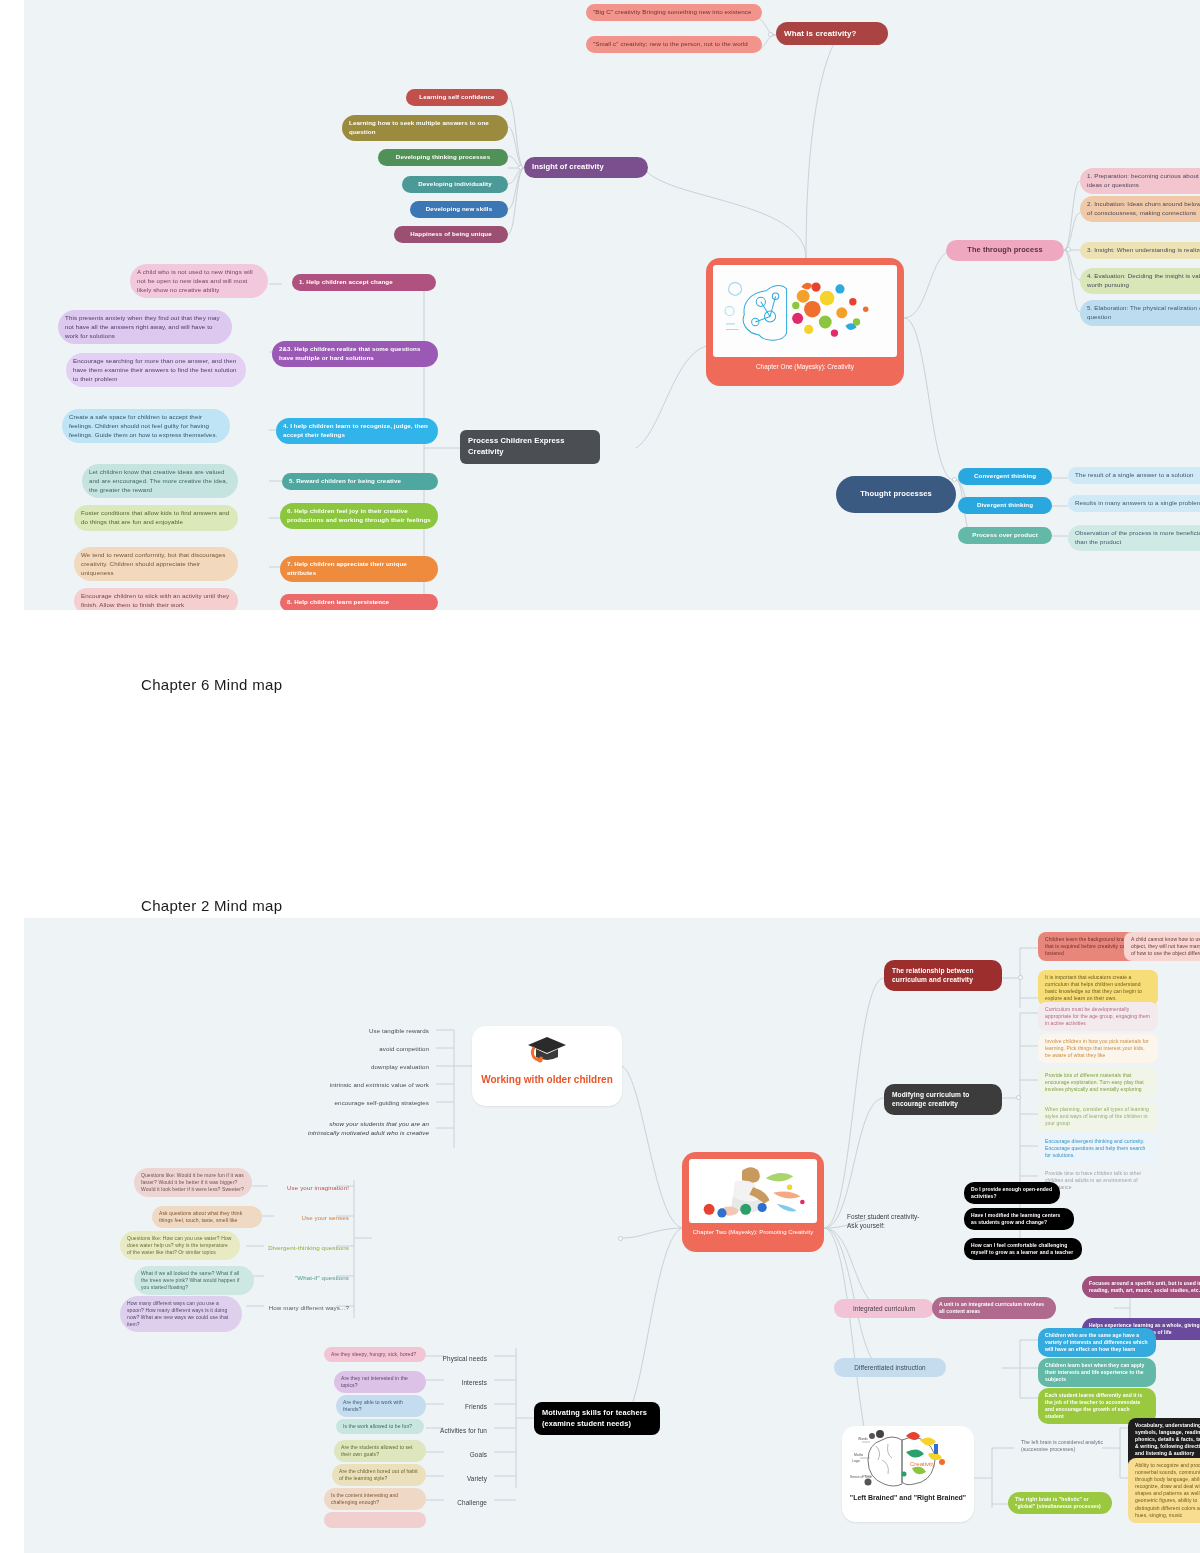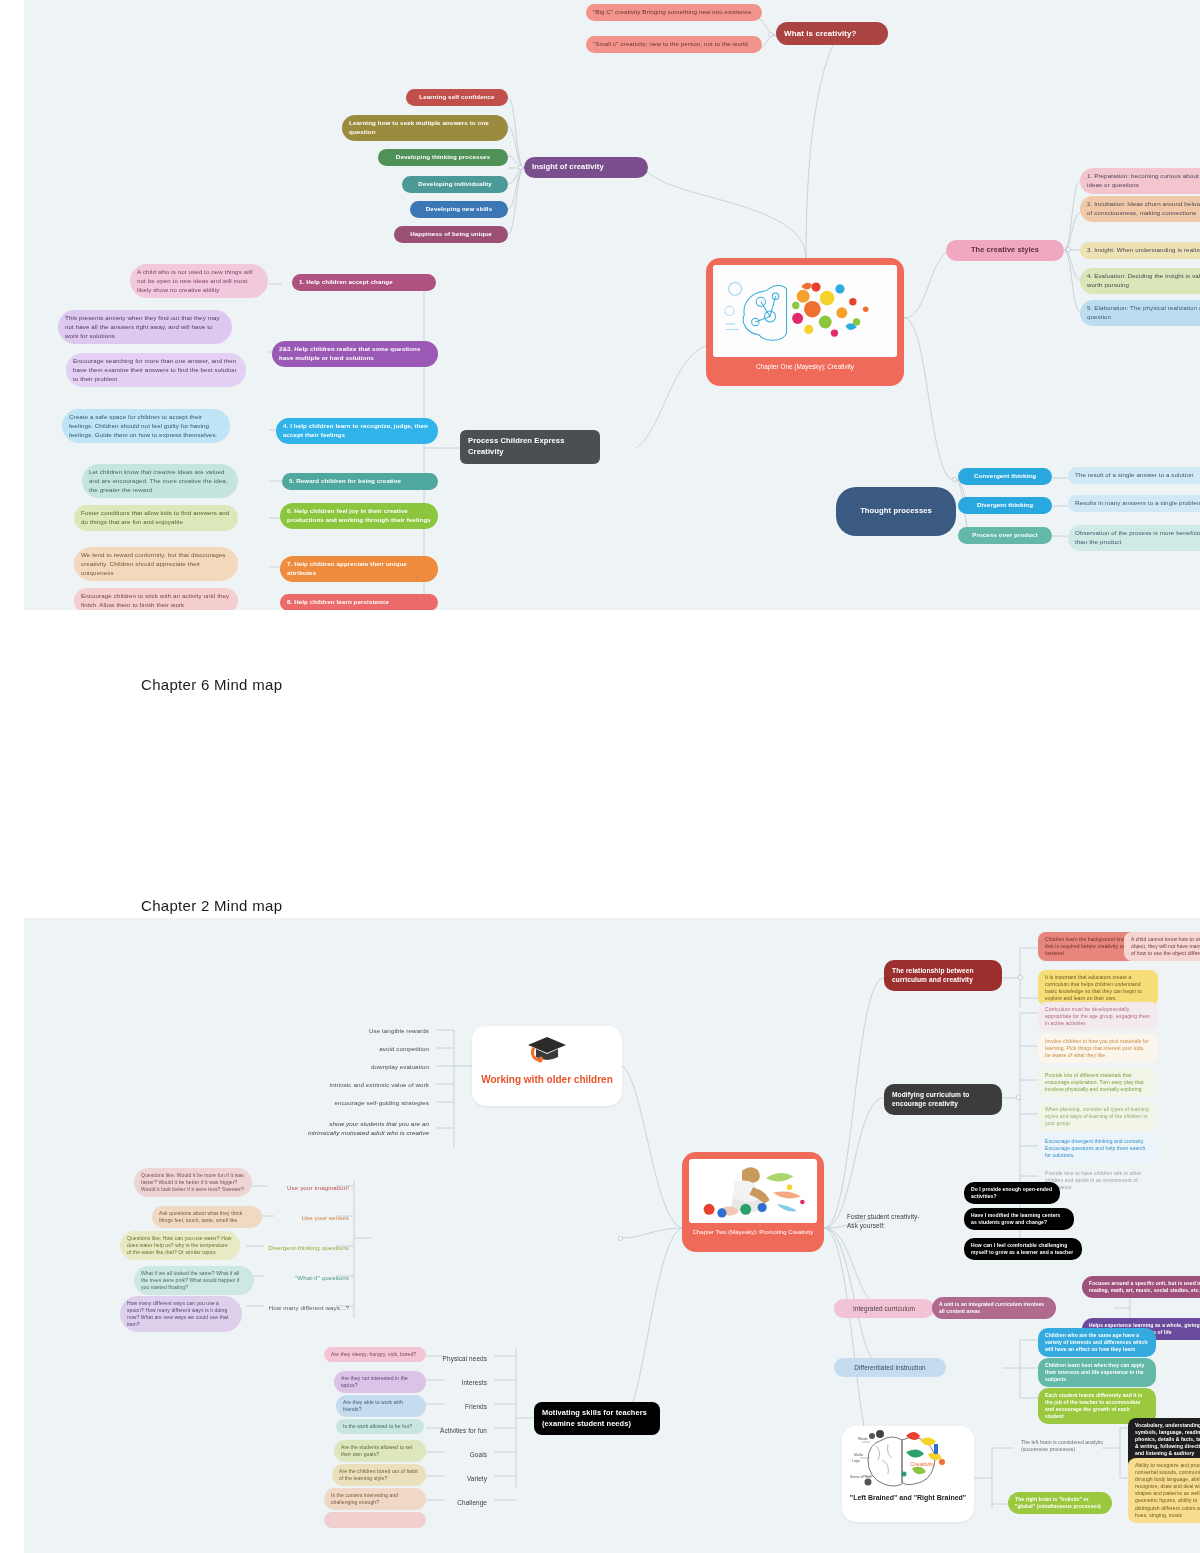--- a/index.html
+++ b/index.html
@@ -147,28 +147,28 @@
   <div class="node pill" style="left:562px; top:36px; width:176px; background:#f2948c; color:#6b3330;">"Small c" creativity; new to the person, not to the world</div>
 
   <div class="node pill b white" style="left:500px; top:157px; width:124px; background:#7b4f8e; font-size:7.6px; padding:5px 8px;">Insight of creativity</div>
   <div class="node pill b white" style="left:382px; top:89px; width:102px; background:#c1504d; text-align:center;">Learning self confidence</div>
   <div class="node pill b white" style="left:318px; top:115px; width:166px; background:#9a8b3f;">Learning how to seek multiple answers to one question</div>
   <div class="node pill b white" style="left:354px; top:149px; width:130px; background:#4f9157; text-align:center;">Developing thinking processes</div>
   <div class="node pill b white" style="left:378px; top:176px; width:106px; background:#4b9a97; text-align:center;">Developing individuality</div>
   <div class="node pill b white" style="left:386px; top:201px; width:98px; background:#3c77b5; text-align:center;">Developing new skills</div>
   <div class="node pill b white" style="left:370px; top:226px; width:114px; background:#9a4f73; text-align:center;">Happiness of being unique</div>
 
-  <div class="node pill b" style="left:922px; top:240px; width:118px; background:#f0a8c0; color:#5c2f43; font-size:7.4px; padding:5px 8px; text-align:center;">The creative styles</div>
+  <div class="node pill b" style="left:922px; top:240px; width:118px; background:#f0a8c0; color:#5c2f43; font-size:7.4px; padding:5px 8px; text-align:center;">The through process</div>
   <div class="node" style="left:1056px; top:168px; width:168px; background:#f3c6cf; color:#4a4658;">1. Preparation: becoming curious about interesting ideas or questions</div>
   <div class="node" style="left:1056px; top:196px; width:168px; background:#f0c9a8; color:#4a4658;">2. Incubation: Ideas churn around below the threshold of consciousness, making connections</div>
   <div class="node" style="left:1056px; top:242px; width:168px; background:#ece2b4; color:#4a4658;">3. Insight: When understanding is realized</div>
   <div class="node" style="left:1056px; top:268px; width:168px; background:#d9e6b8; color:#4a4658;">4. Evaluation: Deciding the insight is valuable and worth pursuing</div>
   <div class="node" style="left:1056px; top:300px; width:168px; background:#bcdcef; color:#3c5a70;">5. Elaboration: The physical realization of the idea or question</div>
 
-  <div class="node pill b white" style="left:812px; top:487px; width:120px; background:#3b5a82; font-size:7.6px; padding:19px 8px; text-align:center;">Thought processes</div>
+  <div class="node pill b white" style="left:812px; top:476px; width:120px; background:#3b5a82; font-size:7.6px; padding:13px 8px; text-align:center;">Thought processes</div>
   <div class="node pill b white" style="left:934px; top:468px; width:94px; background:#29a8e0; text-align:center;">Convergent thinking</div>
   <div class="node pill b white" style="left:934px; top:497px; width:94px; background:#29a8e0; text-align:center;">Divergent thinking</div>
   <div class="node pill b white" style="left:934px; top:527px; width:94px; background:#63b8a8; text-align:center;">Process over product</div>
   <div class="node" style="left:1044px; top:467px; width:156px; background:#cfe9f7; color:#41566b;">The result of a single answer to a solution</div>
   <div class="node" style="left:1044px; top:495px; width:156px; background:#cfe9f7; color:#41566b;">Results in many answers to a single problem</div>
   <div class="node" style="left:1044px; top:525px; width:156px; background:#cfe9e4; color:#41566b;">Observation of the process is more beneficial than the product</div>
 
   <div class="node b white" style="left:436px; top:430px; width:140px; background:#4b4f54; font-size:7.6px; padding:6px 8px; border-radius:6px;">Process Children Express Creativity</div>
 
   <div class="node pill b white" style="left:268px; top:274px; width:144px; background:#b0527f;">1. Help children accept change</div>

